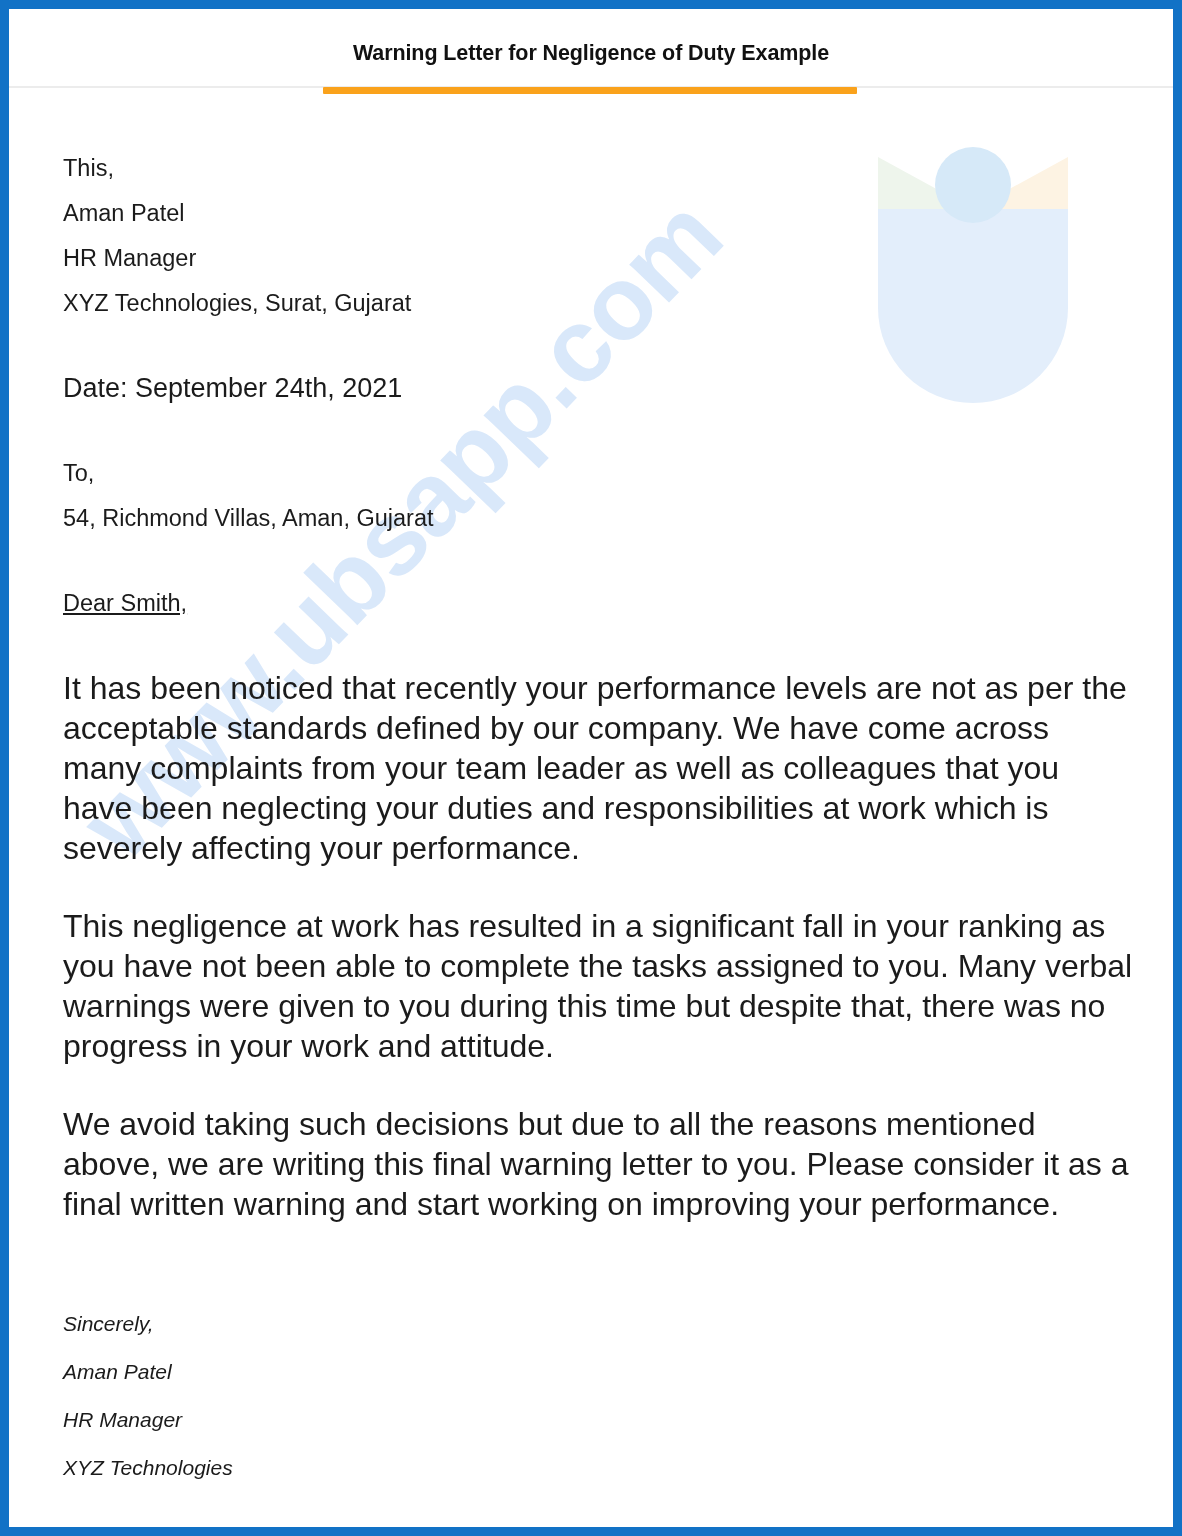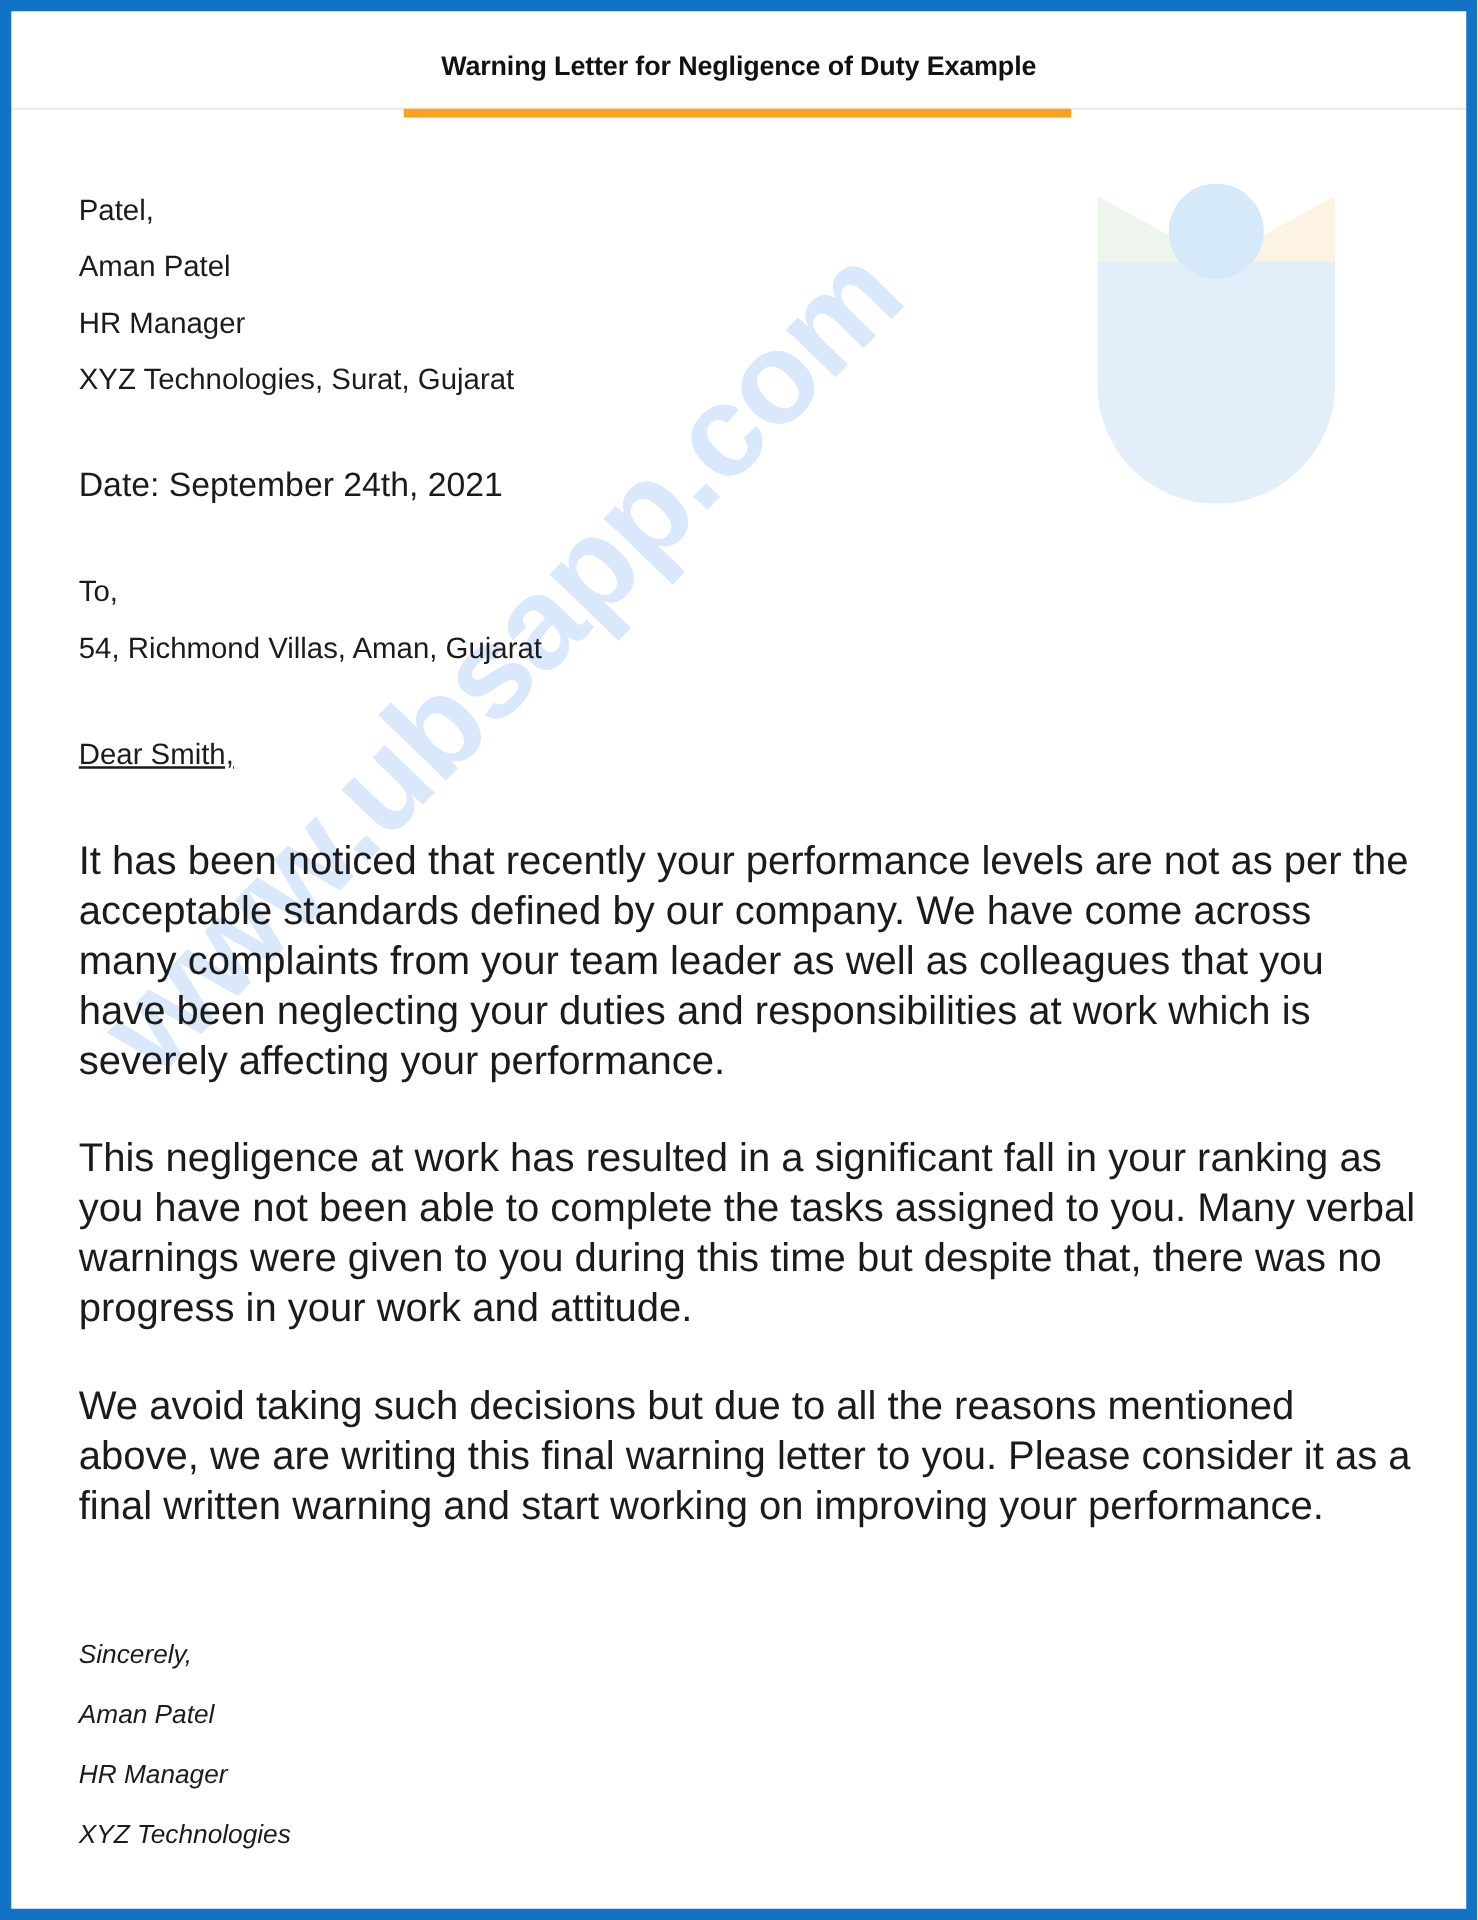--- a/index.html
+++ b/index.html
@@ -183,21 +183,21 @@
 
   <div class="header">
     <div class="header-title">Warning Letter for Negligence of Duty Example</div>
   </div>
   <div class="header-divider"></div>
   <div class="header-accent-bar"></div>
 
   <div class="letter">
 
     <div>
-      <div class="addr-line">Patel,</div>
+      <div class="addr-line">This,</div>
       <div class="addr-line">Aman Patel</div>
       <div class="addr-line">HR Manager</div>
       <div class="addr-line">XYZ Technologies, Surat, Gujarat</div>
     </div>
 
     <div class="block-gap-sm"></div>
 
     <div class="date-line">Date: September 24th, 2021</div>
 
     <div class="block-gap-sm"></div>

